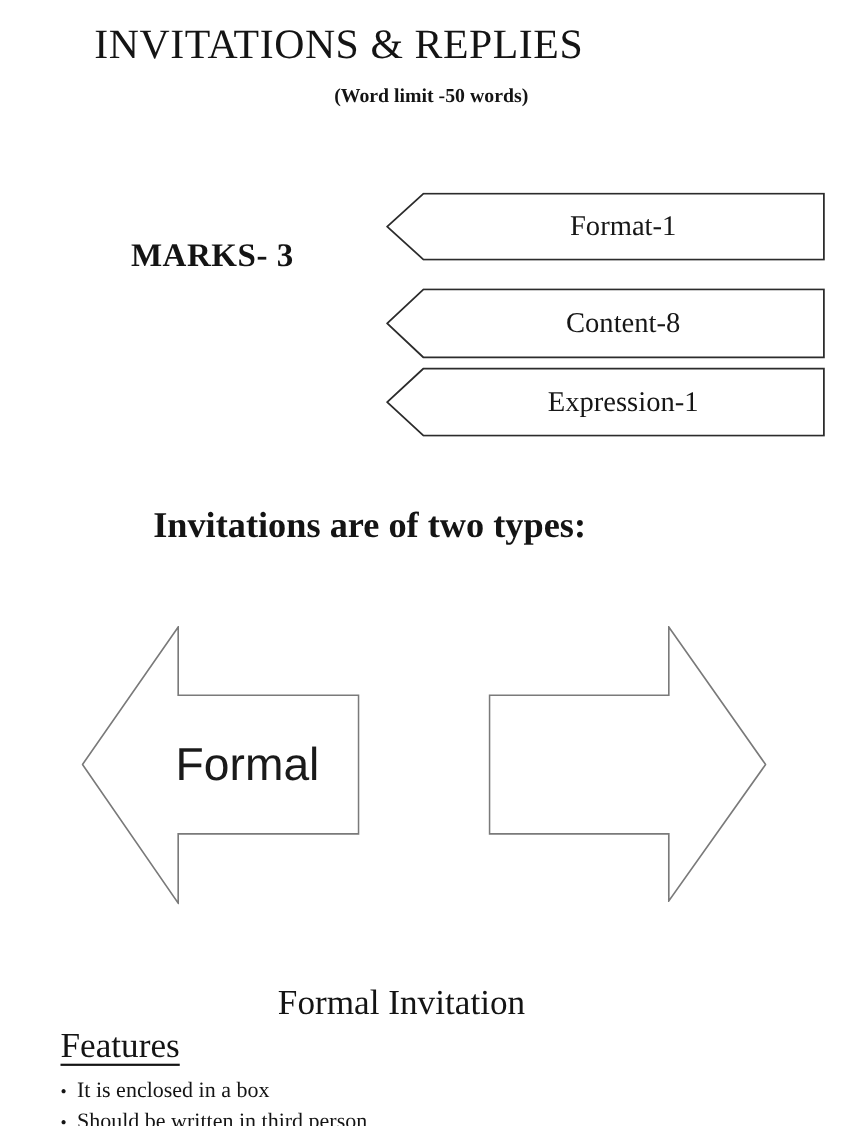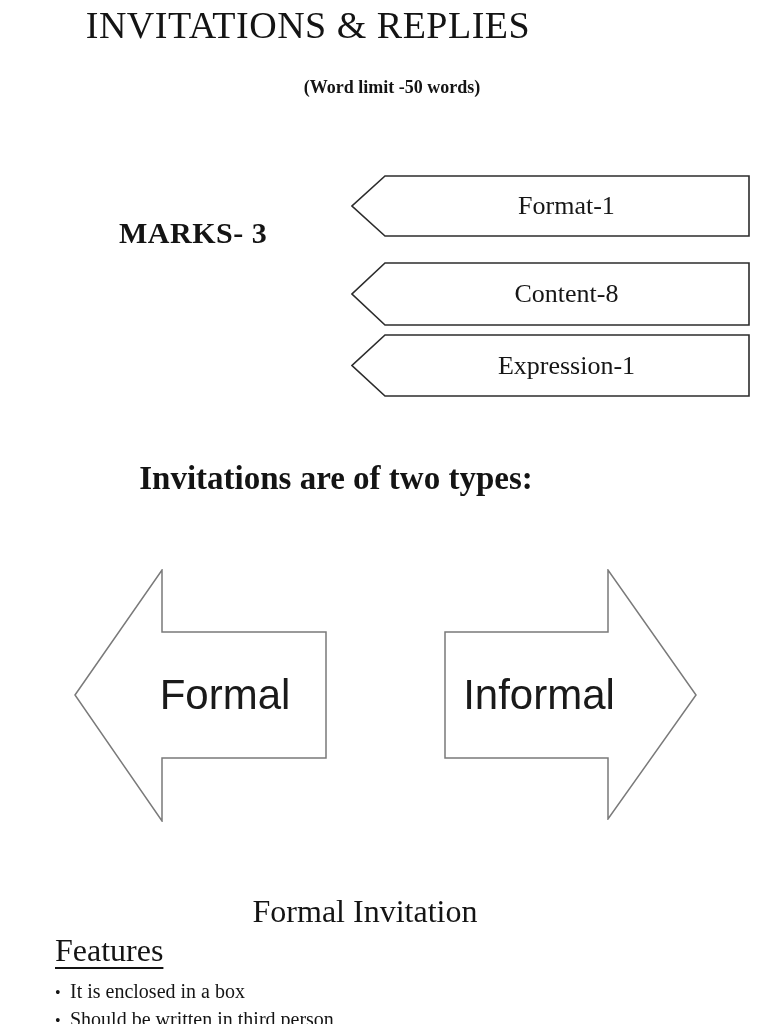--- a/index.html
+++ b/index.html
@@ -3,21 +3,21 @@
 <meta charset="utf-8">
 <style>
   html,body{margin:0;padding:0;background:#ffffff;}
   .page{
     position:relative;width:768px;height:1024px;overflow:hidden;
     background:#ffffff;color:#111111;
     font-family:"Liberation Serif", serif;
   }
   .abs{position:absolute;}
   .page-title{
-    top:4px;left:0;width:616px;text-align:center;
+    top:20px;left:0;width:616px;text-align:center;
     font-size:38px;line-height:1.15;letter-spacing:0.5px;color:#141414;
   }
   .page-subtitle{
     top:77px;left:0;width:784px;text-align:center;
     font-size:18px;font-weight:bold;color:#141414;
   }
   .marks{
     top:216px;left:119px;font-size:30px;font-weight:bold;letter-spacing:0.5px;color:#141414;
   }
   .pentagon{left:351px;width:399px;}
@@ -98,21 +98,20 @@
     <svg viewBox="0 0 253 253" preserveAspectRatio="none">
       <polygon points="1,126 88,1 88,63 252,63 252,189 88,189 88,252" fill="#ffffff" stroke-width="1.5" stroke="#7a7a7a"></polygon>
     </svg>
     <div class="label">Formal</div>
   </div>
 
   <div class="abs block-arrow arrow-informal">
     <svg viewBox="0 0 253 251" preserveAspectRatio="none">
       <polygon points="1,63 164,63 164,1 252,126 164,250 164,189 1,189" fill="#ffffff" stroke-width="1.5" stroke="#7a7a7a"></polygon>
     </svg>
-    <div class="label">Informal</div>
   </div>
 
   <div class="abs section-heading">Formal Invitation</div>
   <div class="abs features-heading">Features</div>
 
   <div class="abs bullet-row bullet-1">
     <span class="dot">•</span>
     <span>It is enclosed in a box</span>
   </div>
 

